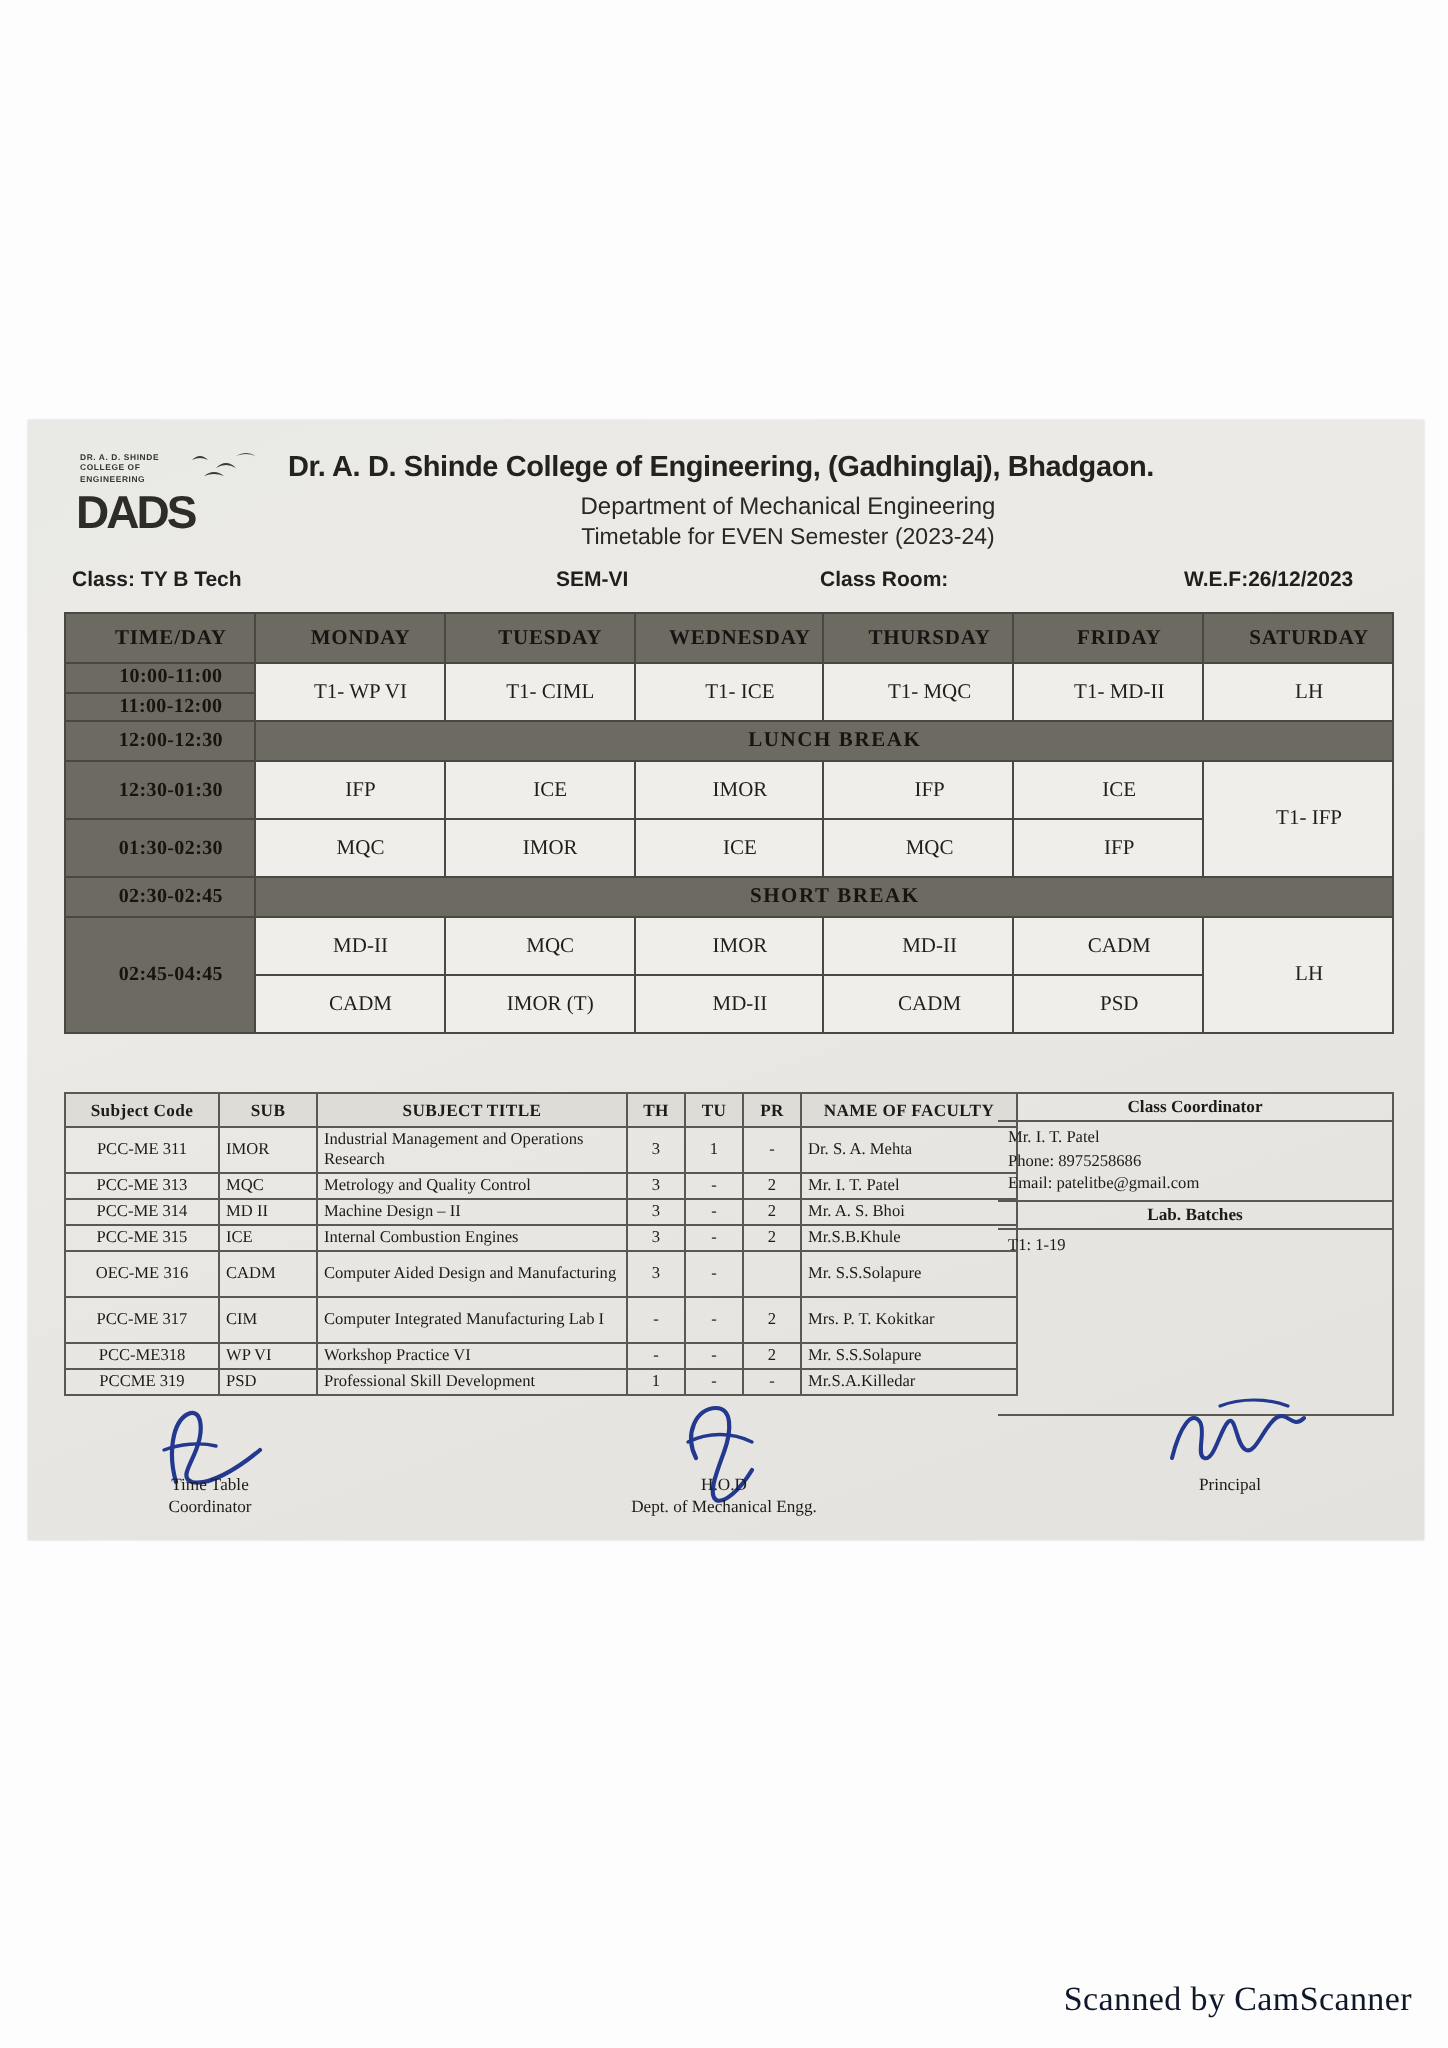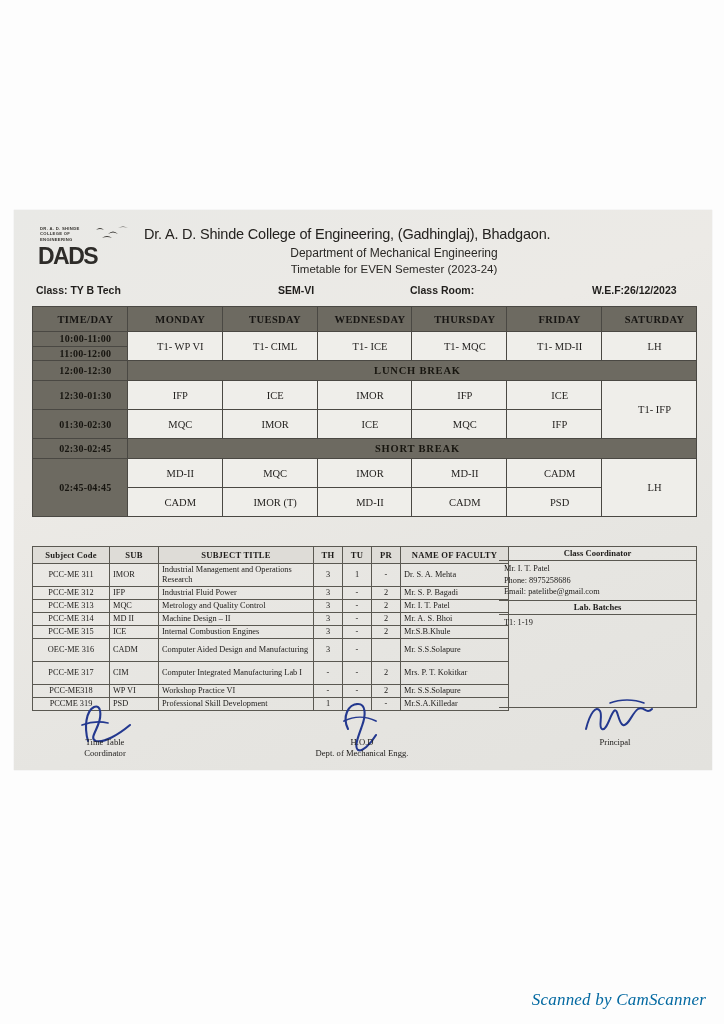--- a/index.html
+++ b/index.html
@@ -32,21 +32,21 @@
   .logo-word{
     position:absolute;left:0px;top:19px;
     font-family:"Liberation Sans", sans-serif;
     font-weight:bold;font-size:23px;color:#2e2c29;
     letter-spacing:-1.5px;
   }
   .logo-birds{position:absolute;left:56px;top:1px;}
   .title-main{
     position:absolute;left:130px;top:12px;width:560px;
     font-family:"Liberation Sans", sans-serif;
-    font-weight:normal;font-size:14.5px;color:#24221f;
+    font-weight:bold;font-size:14.5px;color:#24221f;
     letter-spacing:-0.2px;
   }
   .title-sub{
     position:absolute;left:130px;top:32px;width:500px;text-align:center;
     font-family:"Liberation Sans", sans-serif;
     font-size:12px;color:#2a2825;
   }
   .title-sub2{
     position:absolute;left:130px;top:49px;width:500px;text-align:center;
     font-family:"Liberation Sans", sans-serif;
@@ -156,23 +156,22 @@
   .sig{position:absolute;font-size:8.6px;color:#1d1b19;line-height:11px;font-family:"Liberation Serif", serif;}
   .sig-tt{left:38px;top:22px;text-align:center;width:70px;}
   .sig-hod{left:250px;top:22px;text-align:center;width:160px;}
   .sig-pr{left:548px;top:22px;text-align:center;width:70px;}
   .ink{position:absolute;pointer-events:none;}
 
   .camscanner{
     position:absolute;left:0;top:990px;width:706px;
     text-align:right;
     font-family:"Liberation Serif", serif;
-    font-size:17px;color:#0369a1;
+    font-size:17px;color:#0f172a;
     letter-spacing:0.2px;
-    font-style:italic;
   }
 </style>
 </head>
 <body>
 
 <div class="page-sheet">
  <div class="sheet-inner">
 
   <div class="hdr">
 
@@ -286,29 +285,20 @@
       </tr>
 
       <tr>
         <td class="c-code r2">PCC-ME 311</td>
         <td class="c-sub">IMOR</td>
         <td class="c-title">Industrial Management and Operations Research</td>
         <td class="c-n">3</td>
         <td class="c-n">1</td>
         <td class="c-n">-</td>
         <td class="c-fac">Dr. S. A. Mehta</td>
-      </tr>
-      <tr>
-        <td class="c-code">PCC-ME 312</td>
-        <td class="c-sub">IFP</td>
-        <td class="c-title">Industrial Fluid Power</td>
-        <td class="c-n">3</td>
-        <td class="c-n">-</td>
-        <td class="c-n">2</td>
-        <td class="c-fac">Mr. S. P. Bagadi</td>
       </tr>
       <tr>
         <td class="c-code">PCC-ME 313</td>
         <td class="c-sub">MQC</td>
         <td class="c-title">Metrology and Quality Control</td>
         <td class="c-n">3</td>
         <td class="c-n">-</td>
         <td class="c-n">2</td>
         <td class="c-fac">Mr. I. T. Patel</td>
       </tr>

